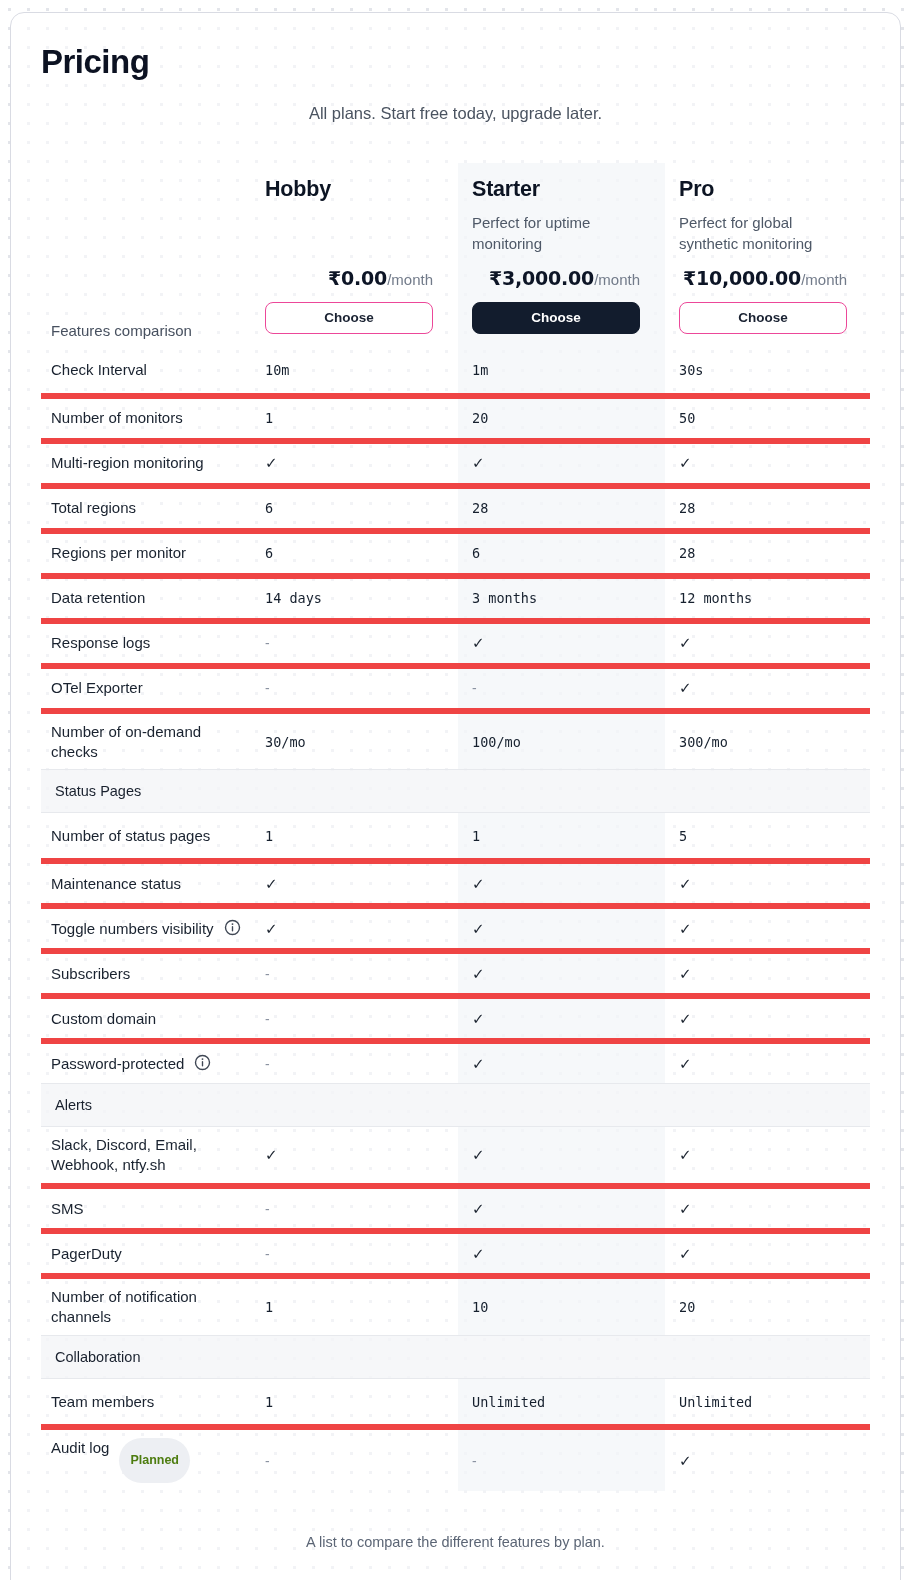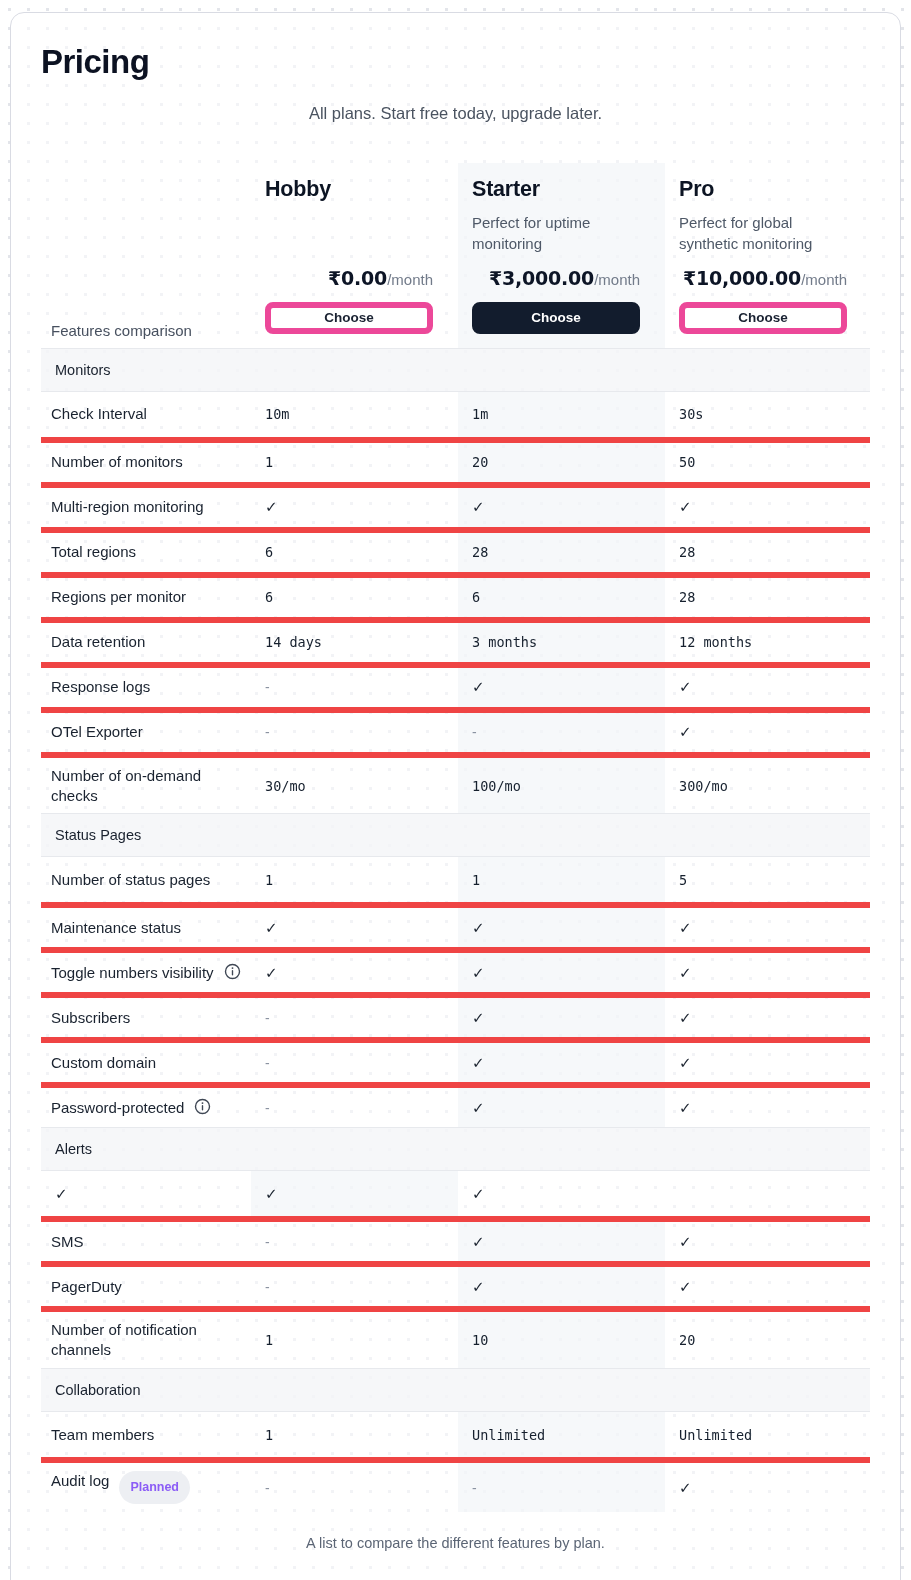--- a/index.html
+++ b/index.html
@@ -53,21 +53,21 @@
   .plan-name { font-size: 21.5px; font-weight: 700; color: #0c1423; letter-spacing: -0.2px; }
   .plan-desc { margin-top: 10px; font-size: 15px; line-height: 1.42; color: #4e5867; max-width: 200px; }
   .plan-price { margin-top: auto; padding-top: 12px; text-align: right; white-space: nowrap; }
   .plan-price .price { font-family: "DejaVu Sans", sans-serif; font-size: 19px; font-weight: 700; color: #0d1526; letter-spacing: -0.2px; }
   .plan-price .period { font-size: 15px; color: #727b8a; }
   .choose-btn {
     margin-top: 13px;
     height: 32px;
     width: 100%;
     border-radius: 8px;
-    border: 6px solid #ec4899;
+    border: 1px solid #ec4899;
     background: #ffffff;
     color: #1a2232;
     font-family: "Liberation Sans", sans-serif;
     font-size: 13.5px;
     font-weight: 700;
     cursor: pointer;
   }
   .choose-btn.primary {
     background: var(--primary-btn, #121c2d);
     border-color: var(--primary-btn, #121c2d);
@@ -96,27 +96,27 @@
   }
   .value-cell { padding: 8px 10px 8px 14px; align-self: stretch; display: flex; align-items: center; }
   .value-cell.hl { background: var(--hl-bg, rgba(241,244,247,0.65)); }
   .val-mono { font-family: "DejaVu Sans Mono", "Liberation Mono", monospace; font-size: 13.5px; color: #16202e; }
   .val-check { font-family: "DejaVu Sans", sans-serif; font-size: 15px; color: #1c2430; }
   .val-dash { font-size: 14px; color: #8b93a1; }
   .info-icon { flex: 0 0 auto; display: inline-flex; }
   .badge {
     background: var(--badge-bg, #edeff3);
     border-radius: 999px;
-    padding: 8px 11px;
+    padding: 14px 11px;
     font-size: 12.5px;
     font-weight: 700;
-    color: #8b5cf6;
+    color: #4d7c0f;
     white-space: nowrap;
   }
-  .caption { margin-top: 23px; text-align: center; font-size: 14.5px; color: #5b6575; }
+  .caption { margin-top: 43px; text-align: center; font-size: 14.5px; color: #5b6575; }
 </style>
 </head>
 <body>
 
 <div class="card">
   <h1 class="page-title">Pricing</h1>
   <p class="subtitle">All plans. Start free today, upgrade later.</p>
 
   <div class="table" id="table">
     <div class="grid-cols header-row" id="plans-row">
@@ -138,23 +138,20 @@
   </div>
         <div class="plan-cell">
     <div class="plan-name">Pro</div>
     <div class="plan-desc">Perfect for global synthetic monitoring</div>
     <div class="plan-price">
       <span class="price">₹10,000.00</span><span class="period">/month</span>
     </div>
     <button class="choose-btn">Choose</button>
   </div>
       </div>
-  <div class="section-bar">
-    <span class="section-title">Monitors</span>
-  </div>
       <div class="grid-cols feature-row">
     <div class="label-cell">
       <span class="feature-label">Check Interval</span>
     </div>
     <div class="value-cell">
           <span class="val-mono">10m</span>
         </div>
     <div class="value-cell hl">
           <span class="val-mono">1m</span>
         </div>
@@ -368,20 +365,23 @@
           <span class="val-check">✓</span>
         </div>
     <div class="value-cell">
           <span class="val-check">✓</span>
         </div>
   </div>
       <div class="section-bar">
     <span class="section-title">Alerts</span>
   </div>
       <div class="grid-cols feature-row">
+    <div class="label-cell">
+      <span class="feature-label">Slack, Discord, Email, Webhook, ntfy.sh</span>
+    </div>
     <div class="value-cell">
           <span class="val-check">✓</span>
         </div>
     <div class="value-cell hl">
           <span class="val-check">✓</span>
         </div>
     <div class="value-cell">
           <span class="val-check">✓</span>
         </div>
   </div>

